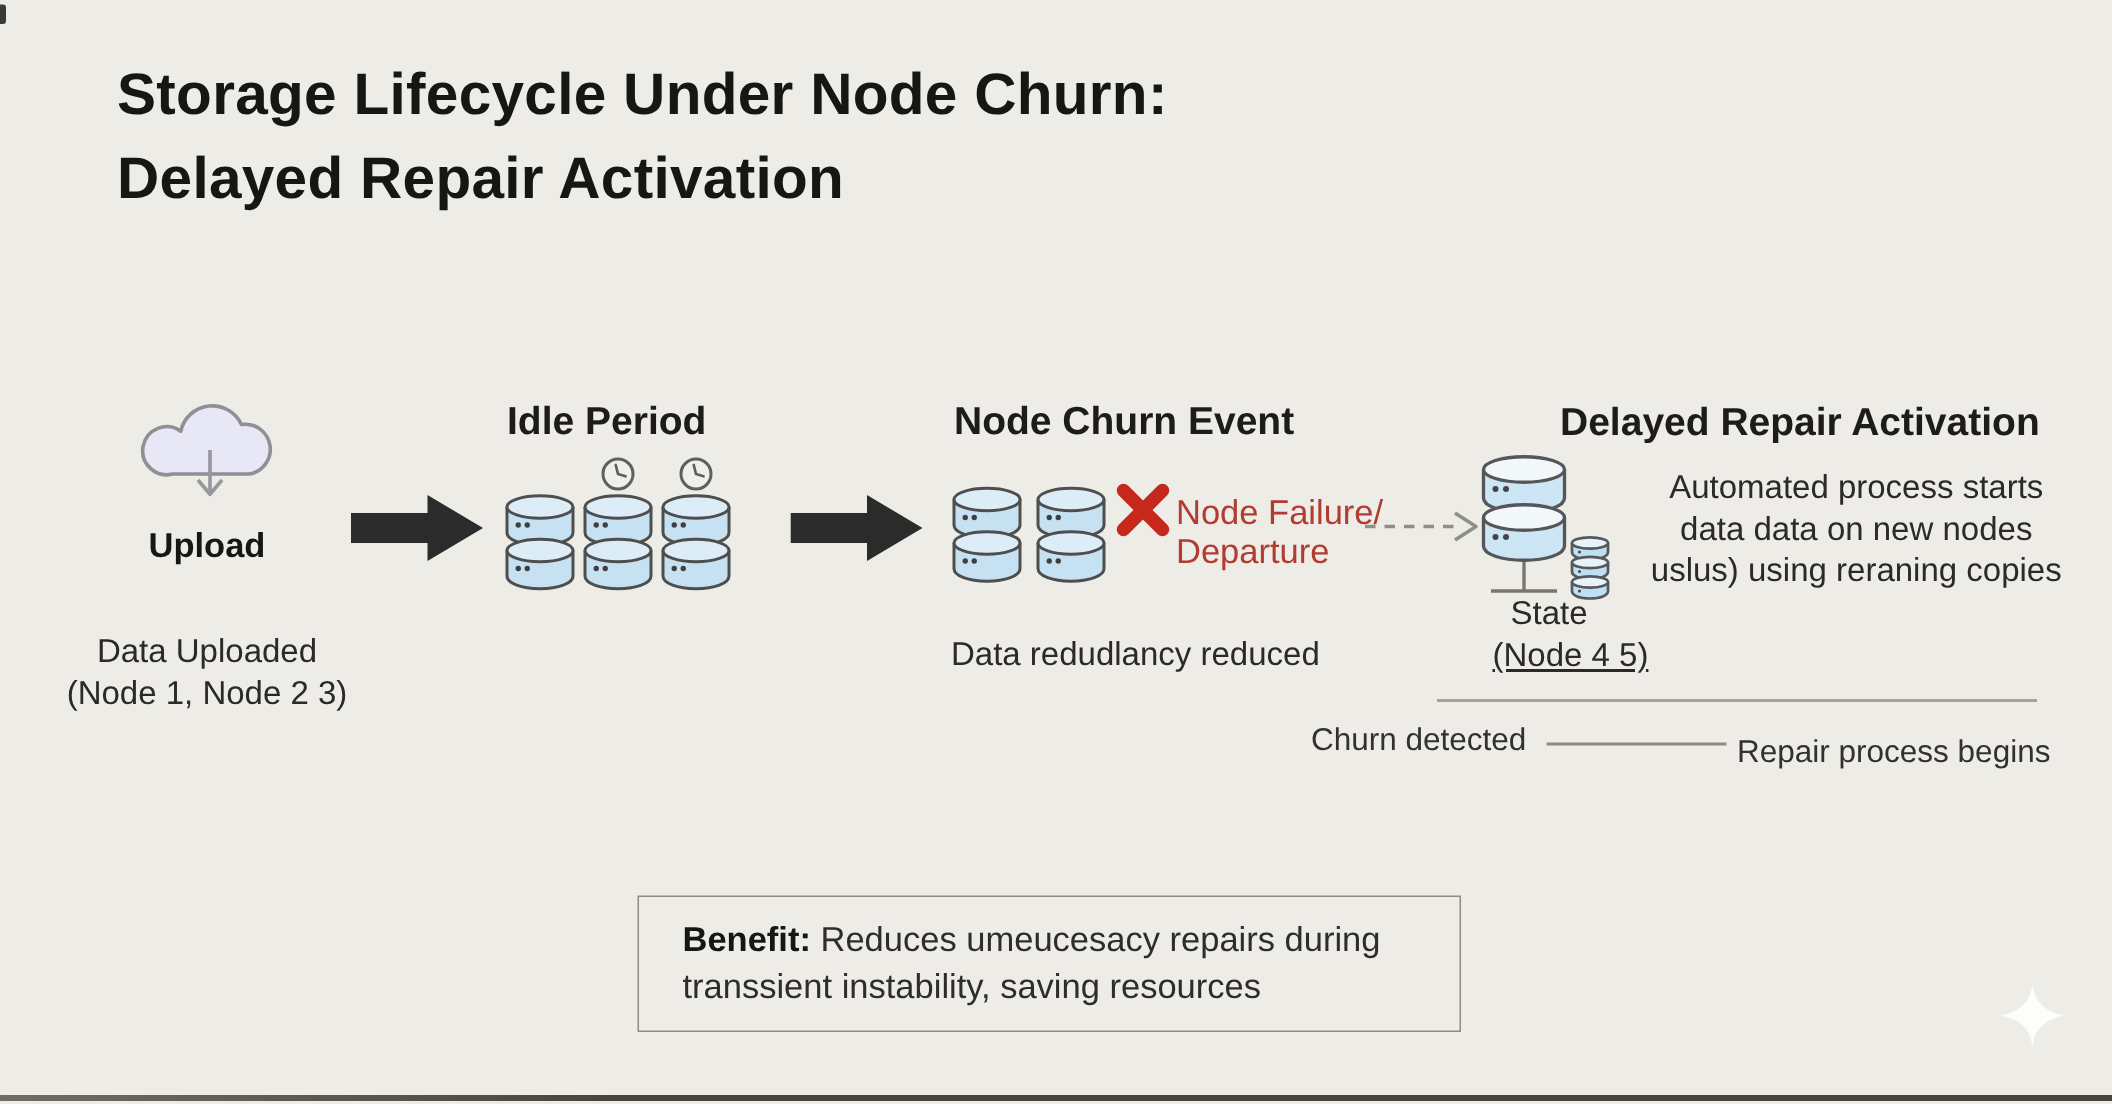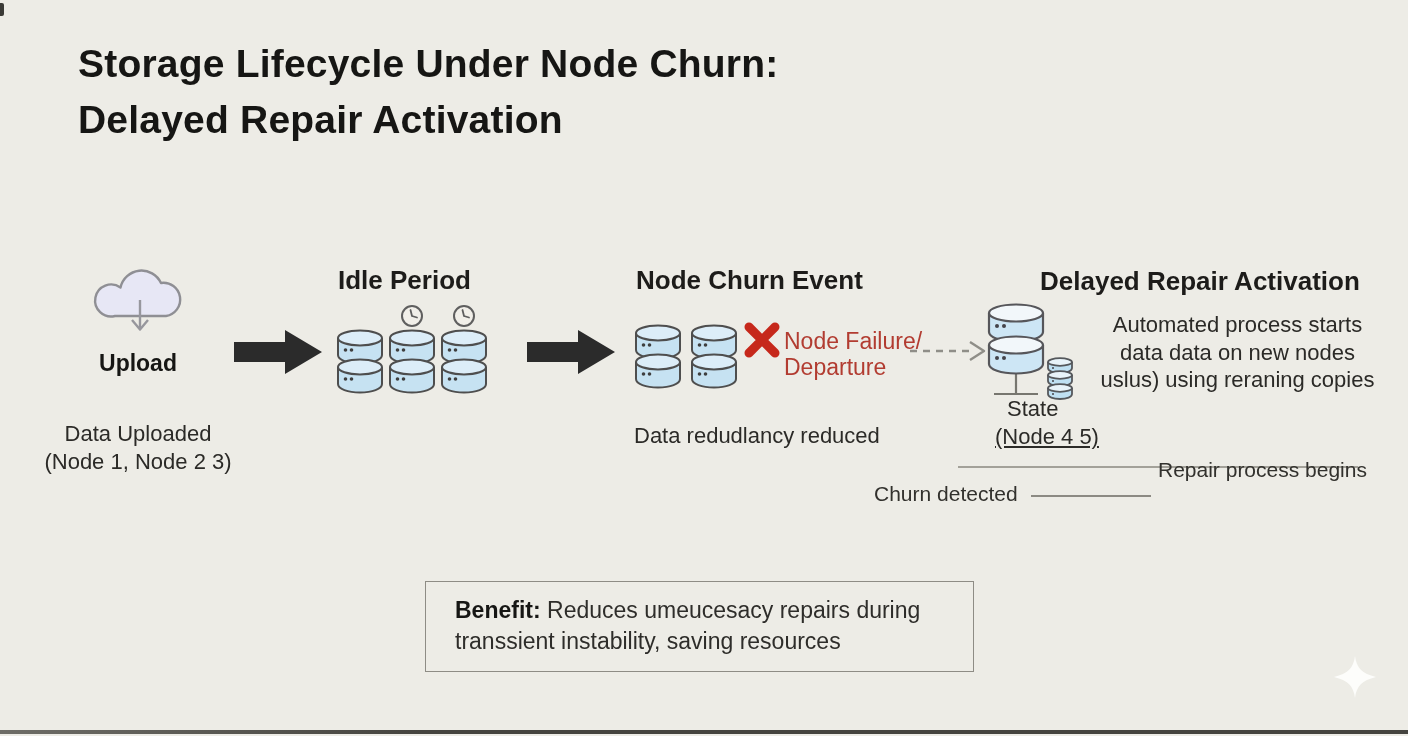--- a/index.html
+++ b/index.html
@@ -146,23 +146,23 @@
     <div>Automated process starts</div>
     <div>data data on new nodes</div>
     <div>uslus) using reraning copies</div>
   </div>
   <div class="abs body-text" style="left:1007px;top:395px;line-height:28px;">State</div>
   <div class="abs body-text" style="left:995px;top:423px;line-height:28px;text-decoration:underline;">(Node 4 5)</div>
 
   <div class="abs hrule" style="left:958px;top:466px;width:400px;"></div>
   <div class="abs timeline-text" style="left:874px;top:482px;">Churn detected</div>
   <div class="abs connector" style="left:1031px;top:495px;width:120px;"></div>
-  <div class="abs timeline-text" style="left:1158px;top:458px;text-align:center;">Repair process begins</div>
+  <div class="abs timeline-text" style="left:1158px;top:490px;text-align:center;">Repair process begins</div>
 
-  <div class="abs benefit-box" style="left:425px;top:581px;width:549px;height:91px;padding-left:29px;">
+  <div class="abs benefit-box" style="left:425px;top:597px;width:549px;height:91px;padding-left:29px;">
     <div class="benefit-text">
       <div>
         <b>Benefit:</b><span> Reduces umeucesacy repairs during</span>
       </div>
       <div>transsient instability, saving resources</div>
     </div>
   </div>
 
   <div class="abs" style="left:1333px;top:655px;">
     <svg width="44" height="44" viewBox="0 0 44 44">

